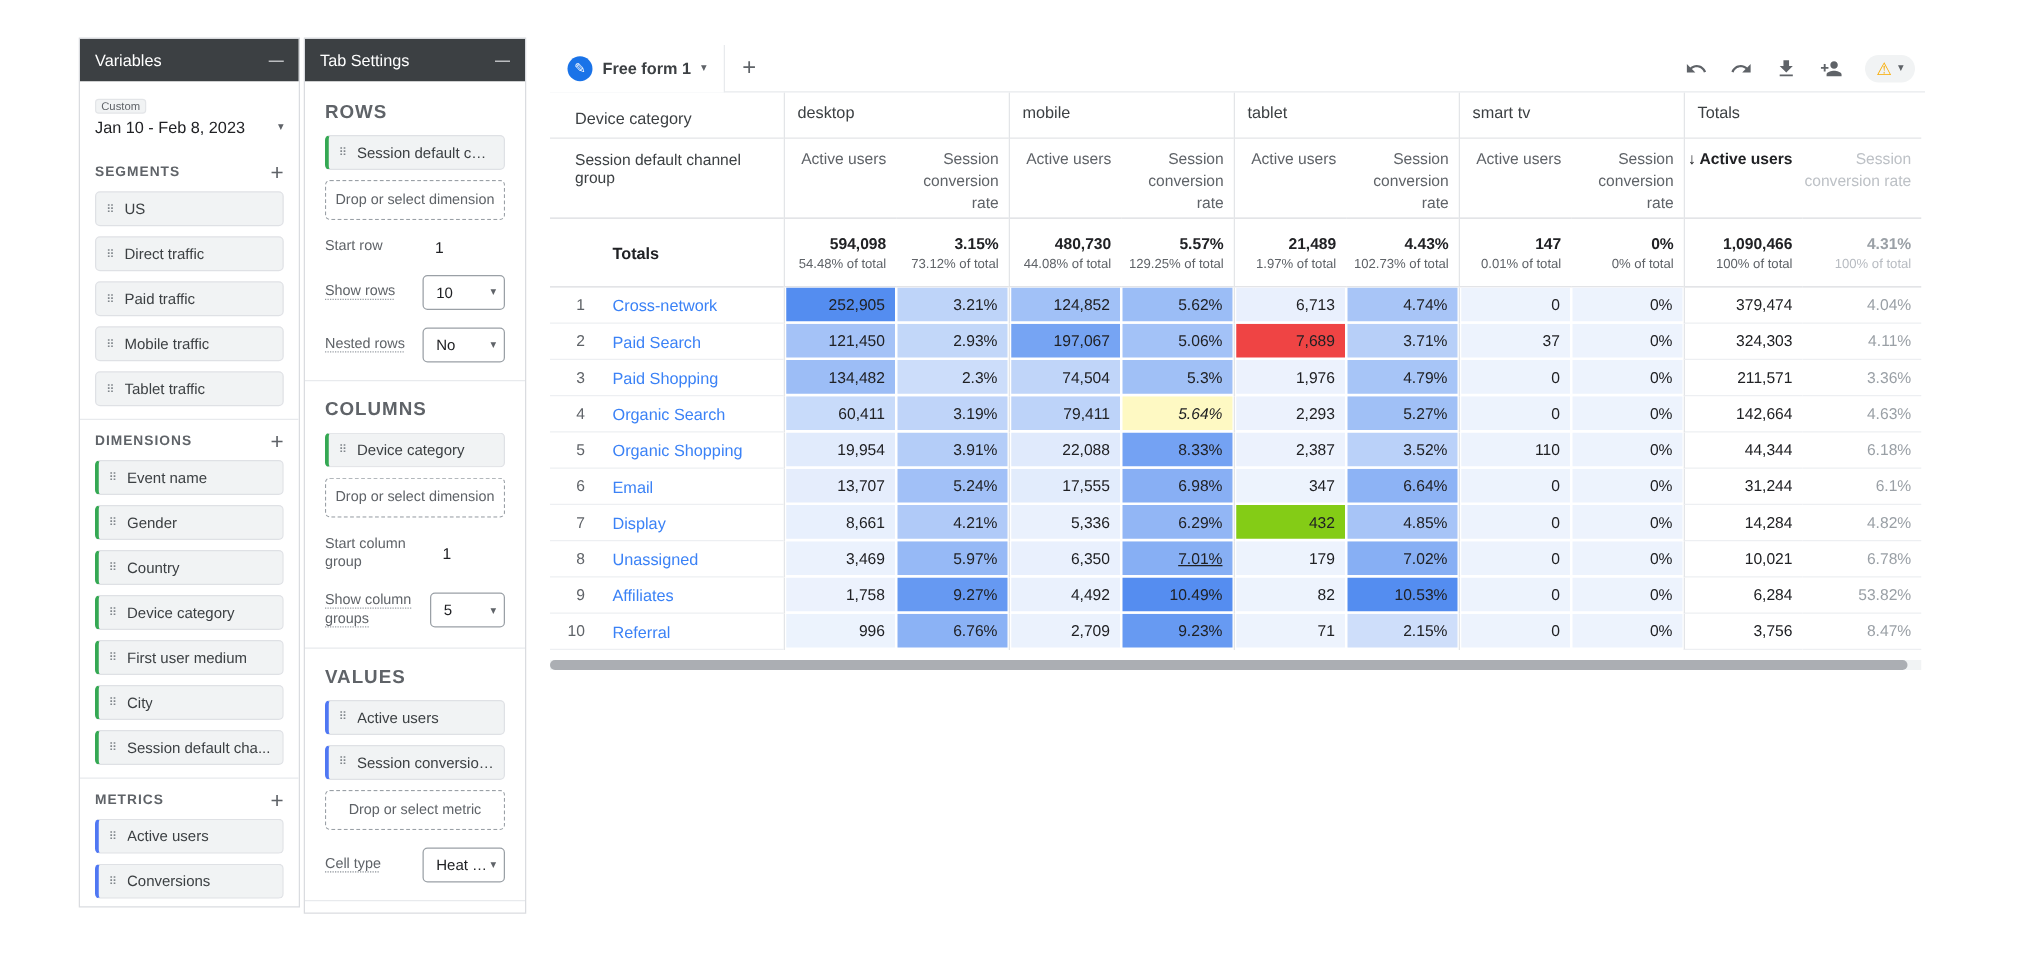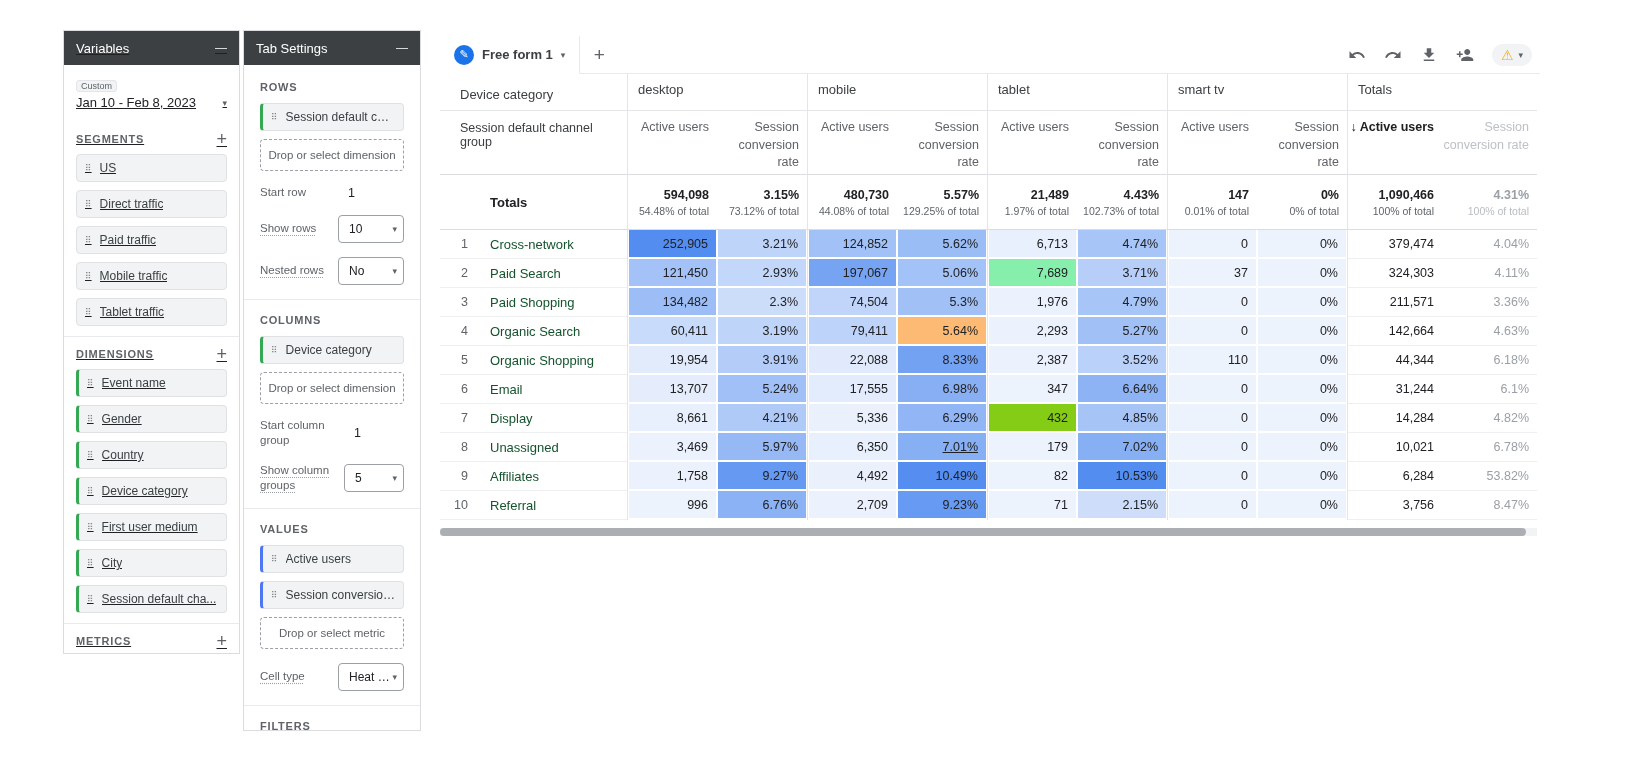--- a/index.html
+++ b/index.html
@@ -5,21 +5,21 @@
   * { box-sizing: border-box; margin: 0; padding: 0; }
   html,body { background:#fff; }
   .page { position:relative; width:1633px; height:784px; background:#fff; overflow:hidden;
           font-family:"Liberation Sans","DejaVu Sans",sans-serif; color:#202124; }
 
   
   .panel { position:absolute; background:#fff; border:1px solid #dadce0; overflow:hidden; }
   .panel-header { height:34px; background:#3c4043; color:#fff; display:flex; align-items:center;
                   justify-content:space-between; padding:0 12px; font-size:13px; }
   .minimize { color:#e8eaed; font-size:12px; cursor:pointer; }
-  #variables-panel { left:63px; top:30px; width:177px; height:624px;text-decoration:underline; }
+  #variables-panel { left:63px; top:30px; width:177px; height:696px; }
   #tab-settings-panel { left:243px; top:30px; width:178px; height:701px; }
 
   .date-block { padding:10px 12px 12px; cursor:pointer; }
   .custom-badge { display:inline-block; font-size:9px; color:#5f6368; background:#f1f3f4;
                   border:1px solid #e3e5e8; border-radius:3px; padding:0 4px; margin-bottom:3px; }
   .date-row { display:flex; justify-content:space-between; align-items:center; font-size:13px; color:#202124; }
   .caret { font-size:9px; color:#5f6368; }
 
   .section-head { display:flex; justify-content:space-between; align-items:center; padding:10px 12px 8px; }
   .section-label { font-size:11px; letter-spacing:.8px; color:#5f6368; font-weight:bold; }
@@ -28,21 +28,21 @@
   .chips { padding:0 12px; }
   .chip { height:28px; margin-bottom:8px; background:#f1f3f4; border:1px solid #dfe1e5; border-radius:4px;
           display:flex; align-items:center; padding:0 8px; font-size:12px; color:#3c4043; cursor:grab; }
   .chip.edged { border-left-width:3px; border-left-style:solid; }
   .grip { font-size:9px; color:#80868b; margin-right:8px; flex:0 0 auto; }
   .chip-label { white-space:nowrap; overflow:hidden; text-overflow:ellipsis; }
   .divider { height:1px; background:#e8eaed; margin-top:10px; }
 
   
   .ts-body { padding:12px 16px 0; }
-  .ts-label { font-size:11px; letter-spacing:.8px; color:#5f6368; font-weight:bold; margin:4px 0 10px; }
+  .ts-label { font-size:15px; letter-spacing:.8px; color:#5f6368; font-weight:bold; margin:4px 0 10px; }
   .ts-body .chips { padding:0; }
   .dropzone { height:32px; border:1px dashed #9aa0a6; border-radius:4px; display:flex; align-items:center;
               justify-content:center; color:#5f6368; font-size:11.5px; margin-bottom:6px; background:#fff; cursor:pointer; }
   .ctl { display:flex; align-items:center; justify-content:space-between; margin:14px 0; }
   .ctl-label { color:#5f6368; font-size:11.5px; line-height:1.35; max-width:84px; }
   .dotted { text-decoration-line:underline; text-decoration-style:dotted; text-decoration-color:#9aa0a6; text-underline-offset:3px; }
   .ctl-value { width:66px; padding-left:10px; color:#202124; font-size:12.5px; }
   .dd { width:66px; height:28px; border:1px solid #9aa0a6; border-radius:4px; display:flex; align-items:center;
         justify-content:space-between; padding:0 6px 0 10px; color:#202124; font-size:12px; cursor:pointer; background:#fff; }
   .ts-divider { height:1px; background:#e8eaed; margin:14px -16px; }
@@ -79,21 +79,21 @@
   .metric-head.faded-head { color:#bdc1c6; }
   .sort-arrow { display:inline; font-weight:bold; }
   .totals-row-label { display:flex; align-items:center; padding-left:50px; font-weight:bold; font-size:13px; color:#202124; }
   .tcell { display:flex; flex-direction:column; align-items:flex-end; justify-content:center; padding-right:8px; }
   .tval { font-weight:bold; font-size:12.5px; color:#202124; }
   .tpct { font-size:10.5px; color:#5f6368; margin-top:3px; }
   .tcell.faded .tval { color:#9aa0a6; }
   .tcell.faded .tpct { color:#b8bcc2; }
   .row-head { display:flex; align-items:center; border-bottom:1px solid #edeff2; cursor:pointer; }
   .rank { width:28px; text-align:right; color:#5f6368; font-size:12.5px; }
-  .channel { margin-left:22px; color:#14532d; font-size:13px; white-space:nowrap; }
+  .channel { margin-left:22px; color:#3b82f6; font-size:13px; white-space:nowrap; }
   .heat-outer { padding:0 1px 2px 1px; background:#fff; }
   .heat { height:100%; display:flex; align-items:center; justify-content:flex-end; padding-right:8px;
           font-size:12.5px; color:#202124; }
   .total-cell { display:flex; align-items:center; justify-content:flex-end; padding-right:8px;
                 font-size:12.5px; color:#202124; border-bottom:1px solid #edeff2; }
   .total-cell.faded { color:#9aa0a6; }
   .hscroll { position:relative; margin-top:8px; height:8px; width:1097px; background:#f1f3f4; }
   .hscroll-thumb { position:absolute; left:0; top:0; height:8px; width:1086px; background:#abaeb3; border-radius:4px; cursor:grab; }
 </style>
 </head>
@@ -405,21 +405,21 @@
         <div class="cell drow heat-outer">
           <div class="heat" style="background: rgb(194, 215, 249);">2.93%</div>
         </div>
         <div class="cell drow heat-outer group-start">
           <div class="heat" style="background: rgb(118, 164, 243);">197,067</div>
         </div>
         <div class="cell drow heat-outer">
           <div class="heat" style="background: rgb(163, 194, 247);">5.06%</div>
         </div>
         <div class="cell drow heat-outer group-start">
-          <div class="heat" style="background: #86efac;">7,689</div>
+          <div class="heat" style="background: #ef4444;">7,689</div>
         </div>
         <div class="cell drow heat-outer">
           <div class="heat" style="background: rgb(183, 207, 248);">3.71%</div>
         </div>
         <div class="cell drow heat-outer group-start">
           <div class="heat" style="background: rgb(237, 243, 253);">37</div>
         </div>
         <div class="cell drow heat-outer">
           <div class="heat" style="background: rgb(237, 243, 253);">0%</div>
         </div>
@@ -462,21 +462,21 @@
         <div class="cell drow heat-outer group-start">
           <div class="heat" style="background: rgb(200, 219, 250);">60,411</div>
         </div>
         <div class="cell drow heat-outer">
           <div class="heat" style="background: rgb(191, 212, 249);">3.19%</div>
         </div>
         <div class="cell drow heat-outer group-start">
           <div class="heat" style="background: rgb(189, 211, 249);">79,411</div>
         </div>
         <div class="cell drow heat-outer">
-          <div class="heat" style="background: #fdba74;">5.64%</div>
+          <div class="heat" style="background: #fef9c3; font-style: italic;">5.64%</div>
         </div>
         <div class="cell drow heat-outer group-start">
           <div class="heat" style="background: rgb(236, 242, 253);">2,293</div>
         </div>
         <div class="cell drow heat-outer">
           <div class="heat" style="background: rgb(160, 192, 246);">5.27%</div>
         </div>
         <div class="cell drow heat-outer group-start">
           <div class="heat" style="background: rgb(237, 243, 253);">0</div>
         </div>

